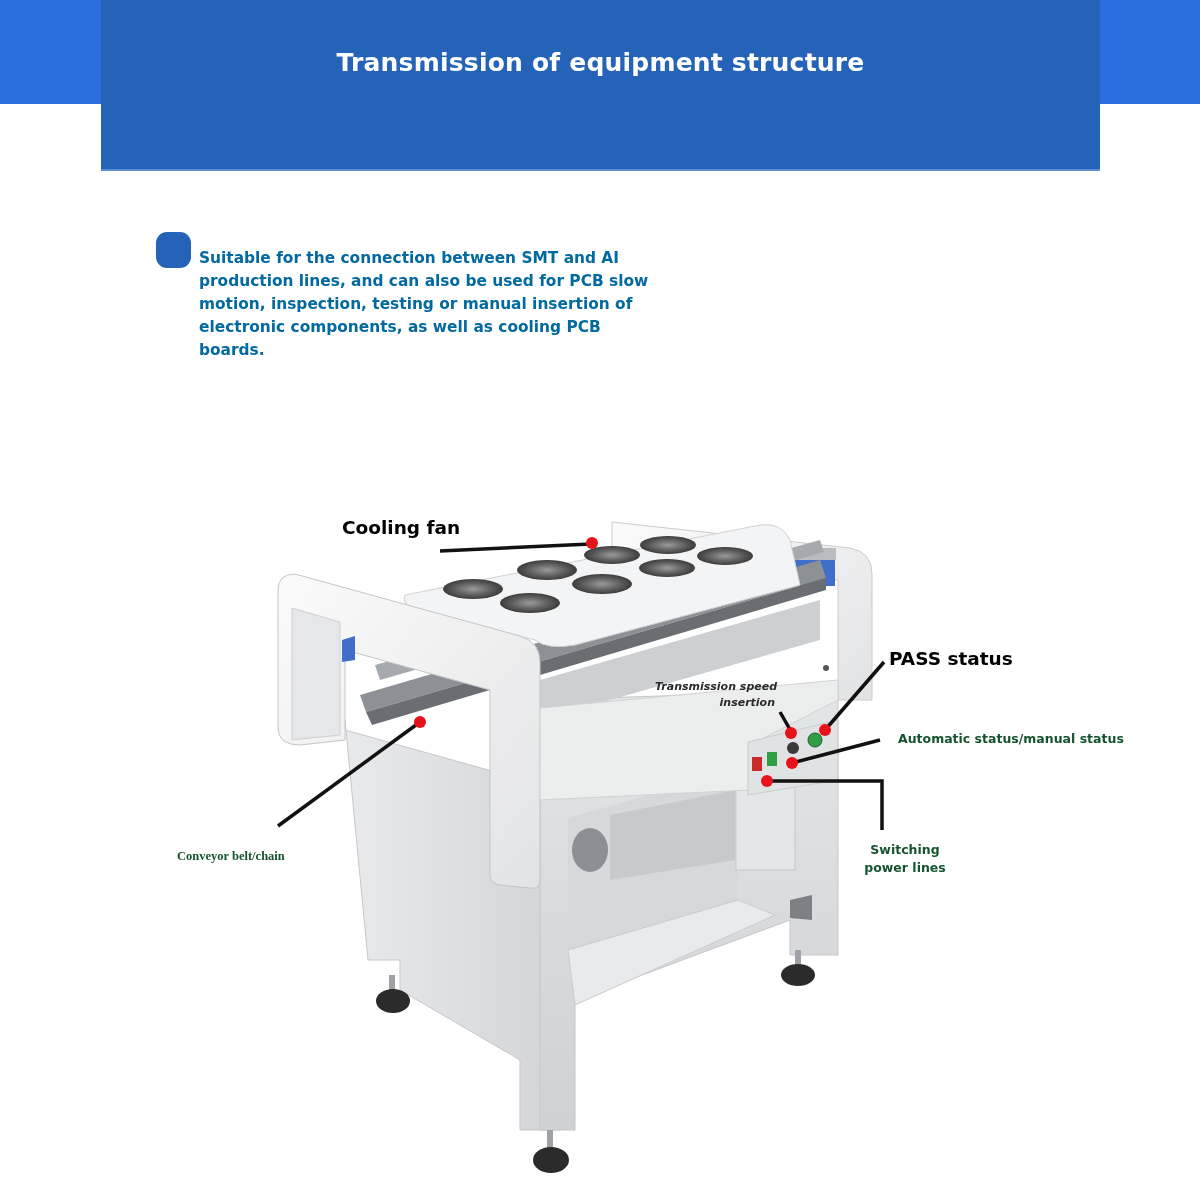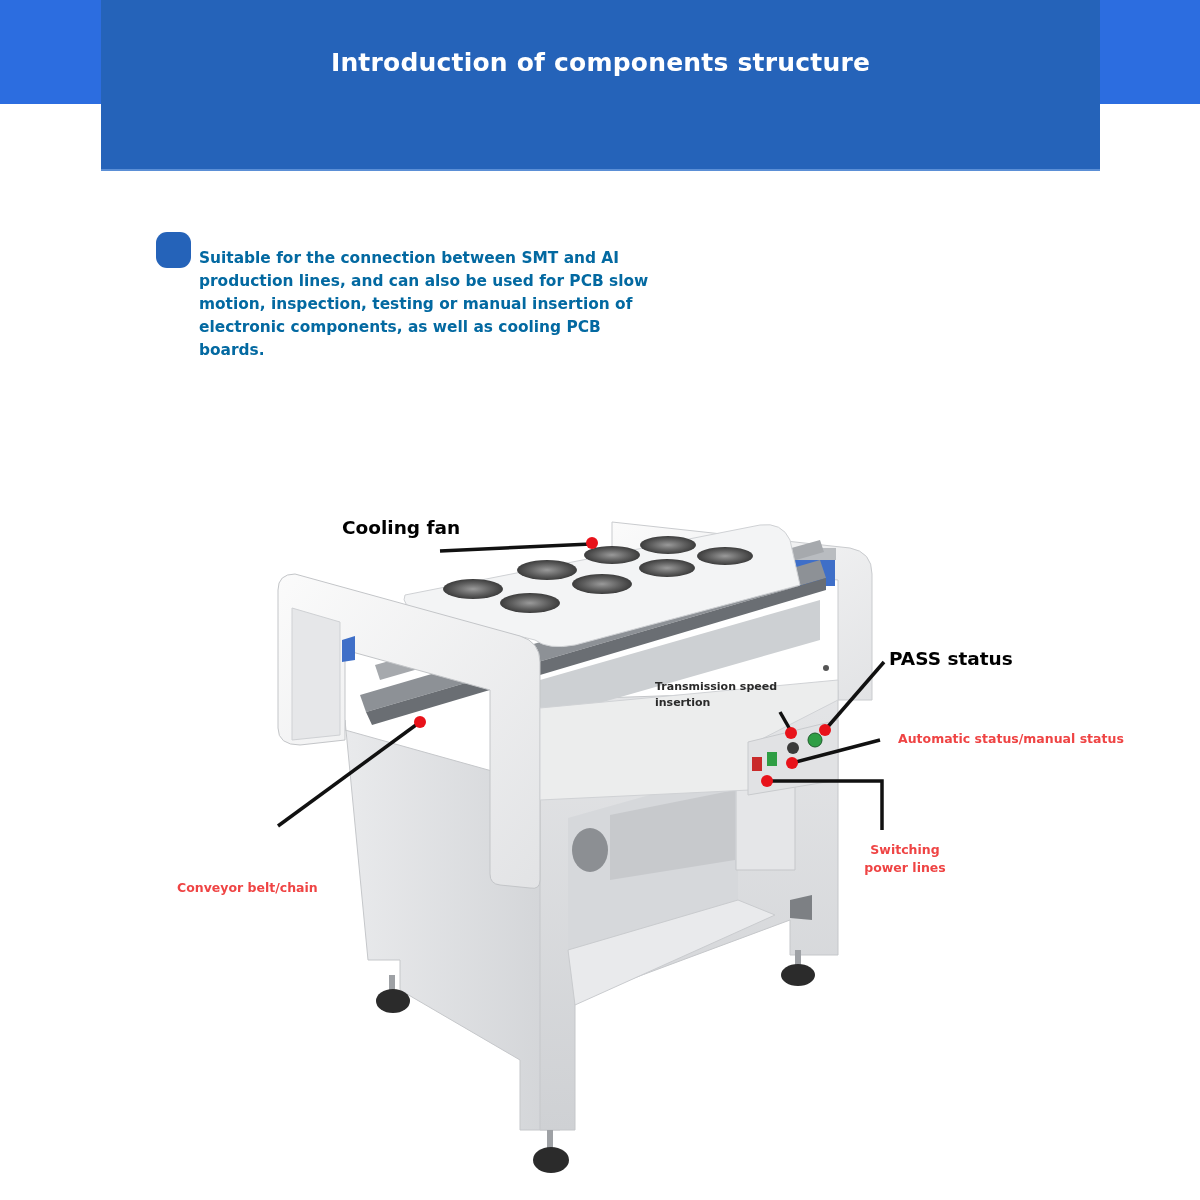--- a/index.html
+++ b/index.html
@@ -11,30 +11,30 @@
     .banner-title { position: absolute; left: 0; top: 48px; width: 100%; text-align: center; color: #ffffff; font-weight: bold; font-size: 25px; letter-spacing: 0.2px; }
 
     .desc { position: absolute; left: 156px; top: 232px; width: 520px; }
     .bullet { position: absolute; left: 0; top: 0; width: 35px; height: 36px; border-radius: 11px; background: #2563b9; }
     .desc-text { position: absolute; left: 43px; top: 15px; width: 470px; color: #0369a1; font-weight: bold; font-size: 15.4px; line-height: 23px; }
 
     .machine { position: absolute; left: 0; top: 0; width: 1200px; height: 1200px; }
 
     .label { position: absolute; color: #000000; font-weight: bold; white-space: nowrap; }
     .label.big { font-size: 18.5px; }
-    .label.small { font-size: 12.5px; color: #ef4444; }
-    .label.tiny { font-size: 11px; color: #2a2a2a; text-align: left; line-height: 16px; }
+    .label.small { font-size: 12.5px; color: #14532d; }
+    .label.tiny { font-size: 11px; color: #2a2a2a; text-align: right; line-height: 16px; font-style: italic; }
     .label.center { text-align: center; line-height: 18px; }
   </style>
 </head>
 <body>
 
 <div class="band"></div>
 <div class="banner">
-  <div class="banner-title">Introduction of components structure</div>
+  <div class="banner-title">Transmission of equipment structure</div>
 </div>
 
 <div class="desc">
   <div class="bullet"></div>
   <div class="desc-text">Suitable for the connection between SMT and AI production lines, and can also be used for PCB slow motion, inspection, testing or manual insertion of electronic components, as well as cooling PCB boards.</div>
 </div>
 
 <svg class="machine" viewBox="0 0 1200 1200" xmlns="http://www.w3.org/2000/svg">
   <defs>
     <linearGradient id="gWhite" x1="0" y1="0" x2="1" y2="1">
@@ -140,17 +140,17 @@
   </g>
 </svg>
 
 <div class="label big" style="left:342px; top:517px;">Cooling fan</div>
 <div class="label big" style="left:889px; top:648px;">PASS status</div>
 <div class="label tiny" style="left:655px; top:679px; width:120px;">
   <div>Transmission speed</div>
   <div>insertion</div>
 </div>
 <div class="label small" style="left:898px; top:731px;">Automatic status/manual status</div>
-<div class="label small" style="left:177px; top:880px;">Conveyor belt/chain</div>
+<div class="label small" style="left:177px; top:849px;font-family:Liberation Serif, serif;">Conveyor belt/chain</div>
 <div class="label small center" style="left:850px; top:841px; width:110px;">
   <div>Switching</div>
   <div>power lines</div>
 </div>
 
 </body></html>

